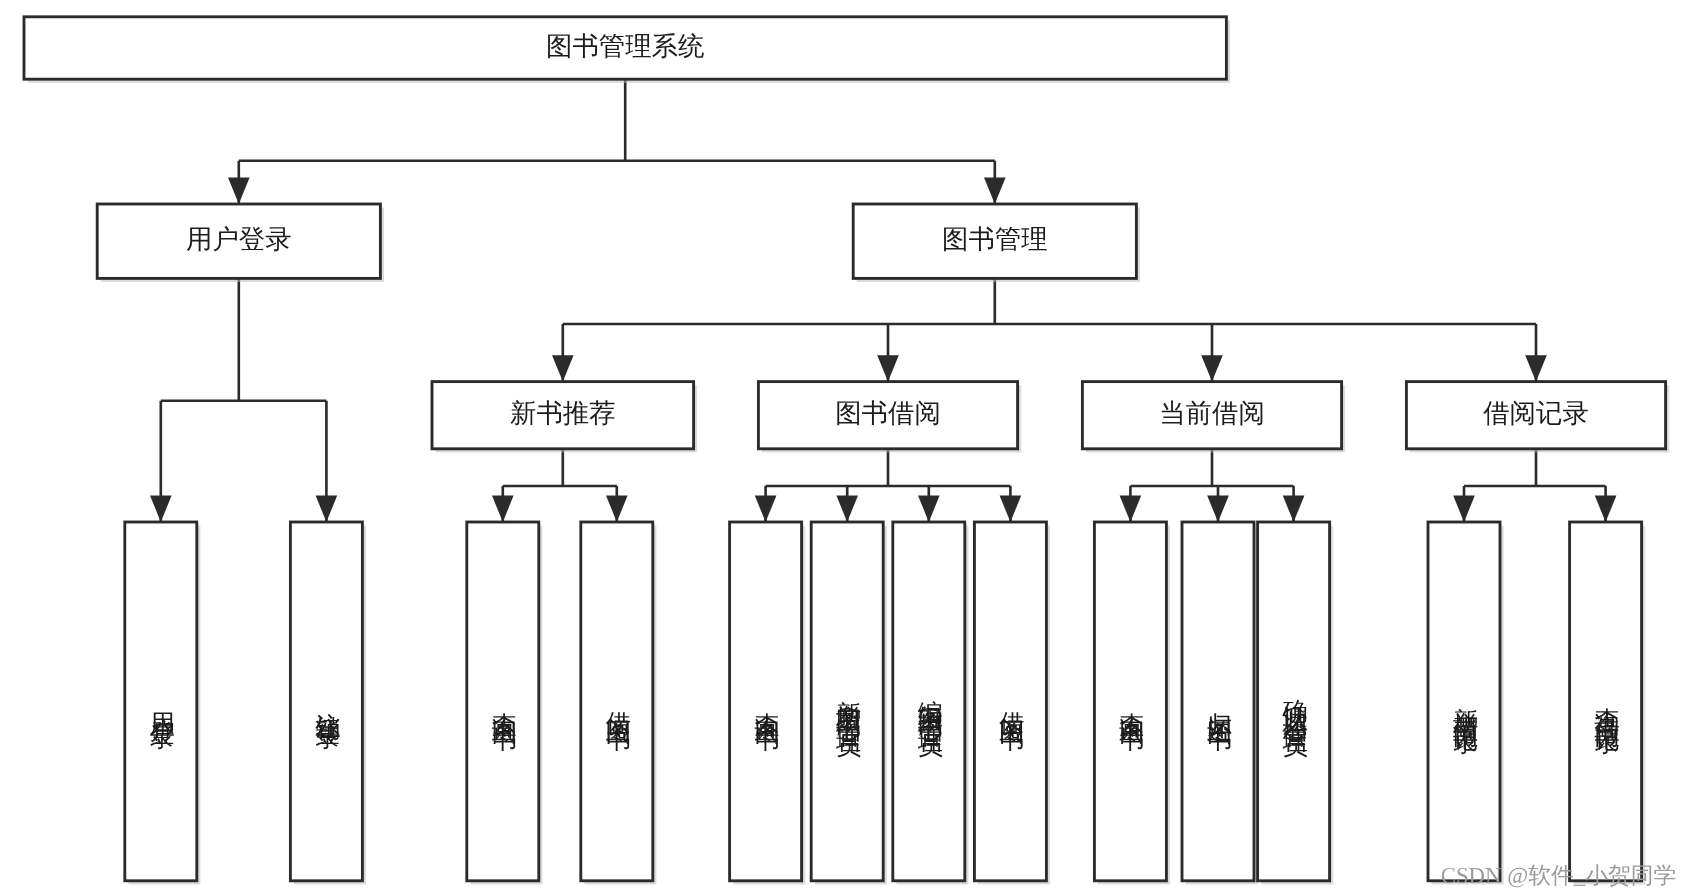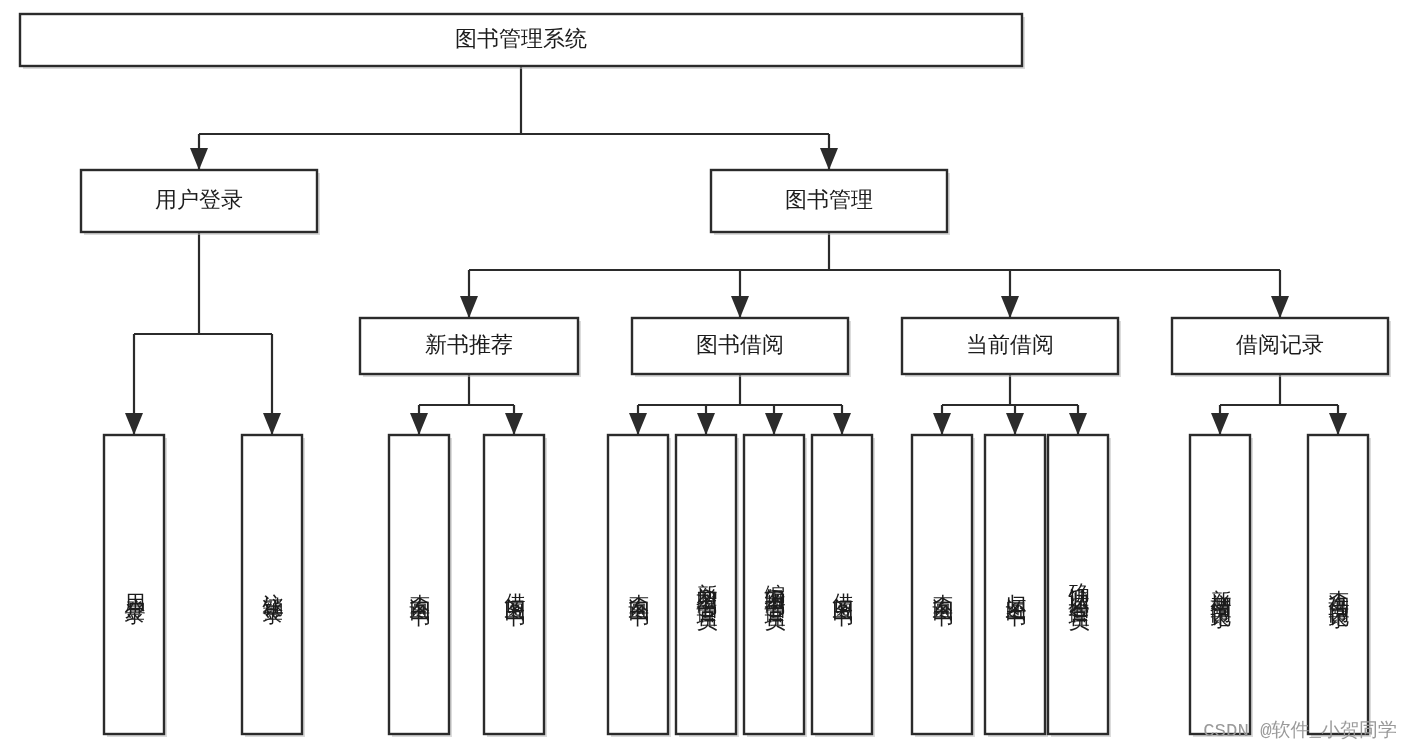--- a/index.html
+++ b/index.html
@@ -57,21 +57,21 @@
     fill: #1c1c1c;
     text-anchor: middle;
     dominant-baseline: middle;
     writing-mode: vertical-rl;
     letter-spacing: 4px;
   }
   .watermark-text {
     position: absolute;
     right: 8px;
     bottom: 4px;
-    font-family: Liberation Mono, monospace;
+    font-family: Liberation Serif, serif;
     font-size: 19px;
     color: #9a9a9a;
     white-space: nowrap;
     pointer-events: none;
   }
 </style>
 </head>
 <body>
 
 <div id="diagram-root">

